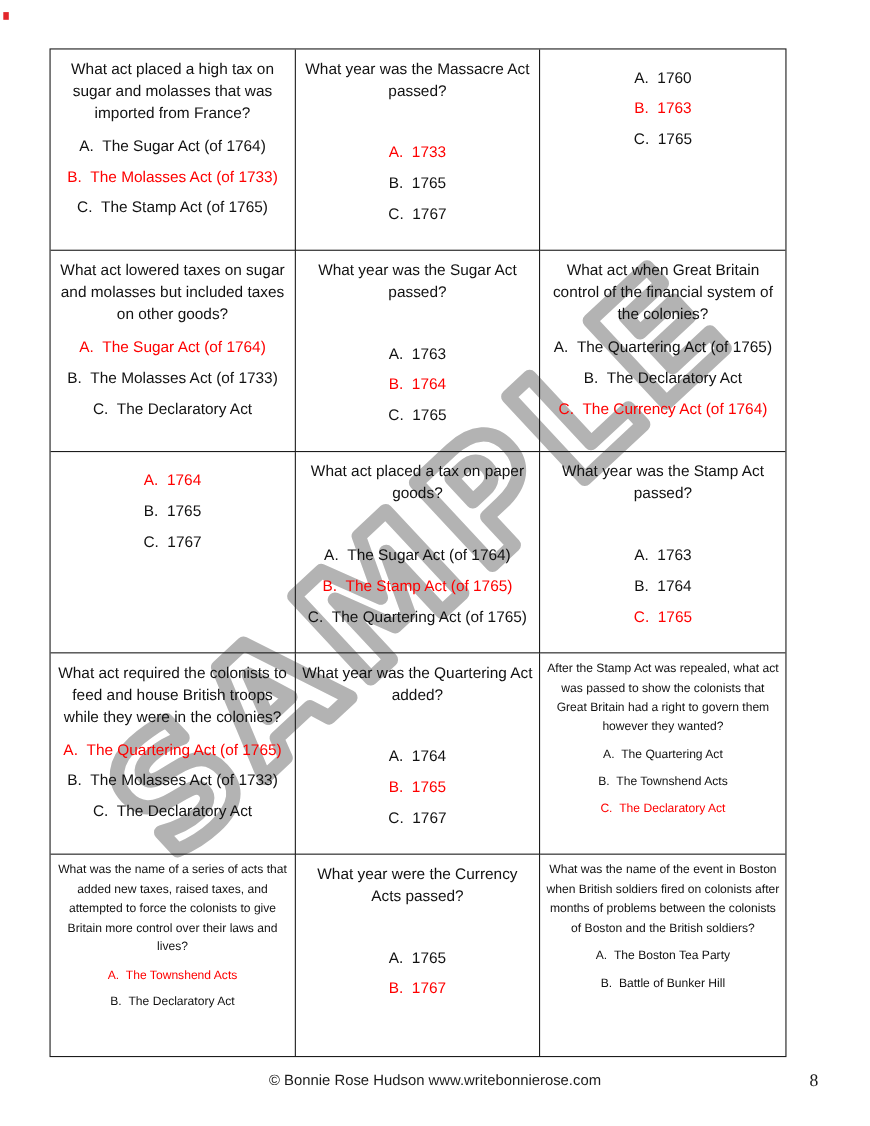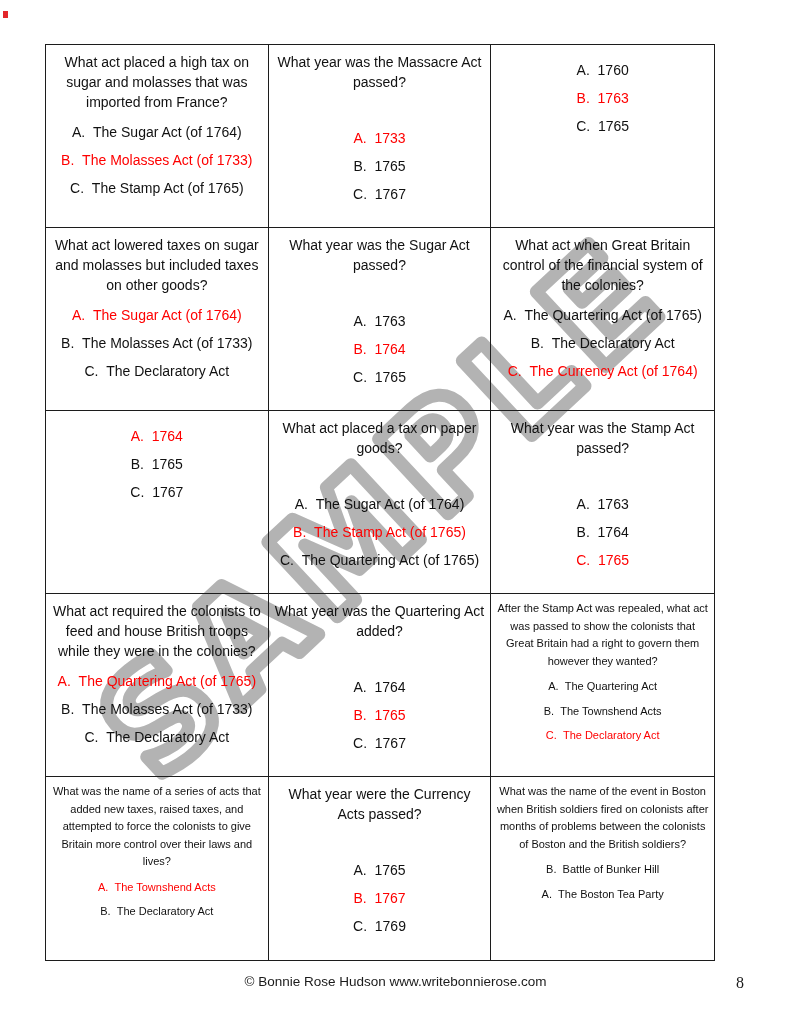--- a/index.html
+++ b/index.html
@@ -143,26 +143,25 @@
       </div>
       <div class="qcell small">
         <div class="question">What was the name of a series of acts that added new taxes, raised taxes, and attempted to force the colonists to give Britain more control over their laws and lives?</div>
         <div class="option correct">A.&nbsp;&nbsp;The Townshend Acts</div>
         <div class="option">B.&nbsp;&nbsp;The Declaratory Act</div>
       </div>
       <div class="qcell">
         <div class="question gap">What year were the Currency Acts passed?</div>
         <div class="option">A.&nbsp;&nbsp;1765</div>
         <div class="option correct">B.&nbsp;&nbsp;1767</div>
-        <div class="option">C.&nbsp;&nbsp;1769</div>
       </div>
       <div class="qcell small">
         <div class="question">What was the name of the event in Boston when British soldiers fired on colonists after months of problems between the colonists of Boston and the British soldiers?</div>
+        <div class="option">A.&nbsp;&nbsp;The Boston Tea Party</div>
         <div class="option">B.&nbsp;&nbsp;Battle of Bunker Hill</div>
-        <div class="option">A.&nbsp;&nbsp;The Boston Tea Party</div>
       </div>
     </div>
 
   <div class="footer">
     <span class="copyright">© Bonnie Rose Hudson www.writebonnierose.com</span>
     <span class="page-number">8</span>
   </div>
 
 </div>
 

